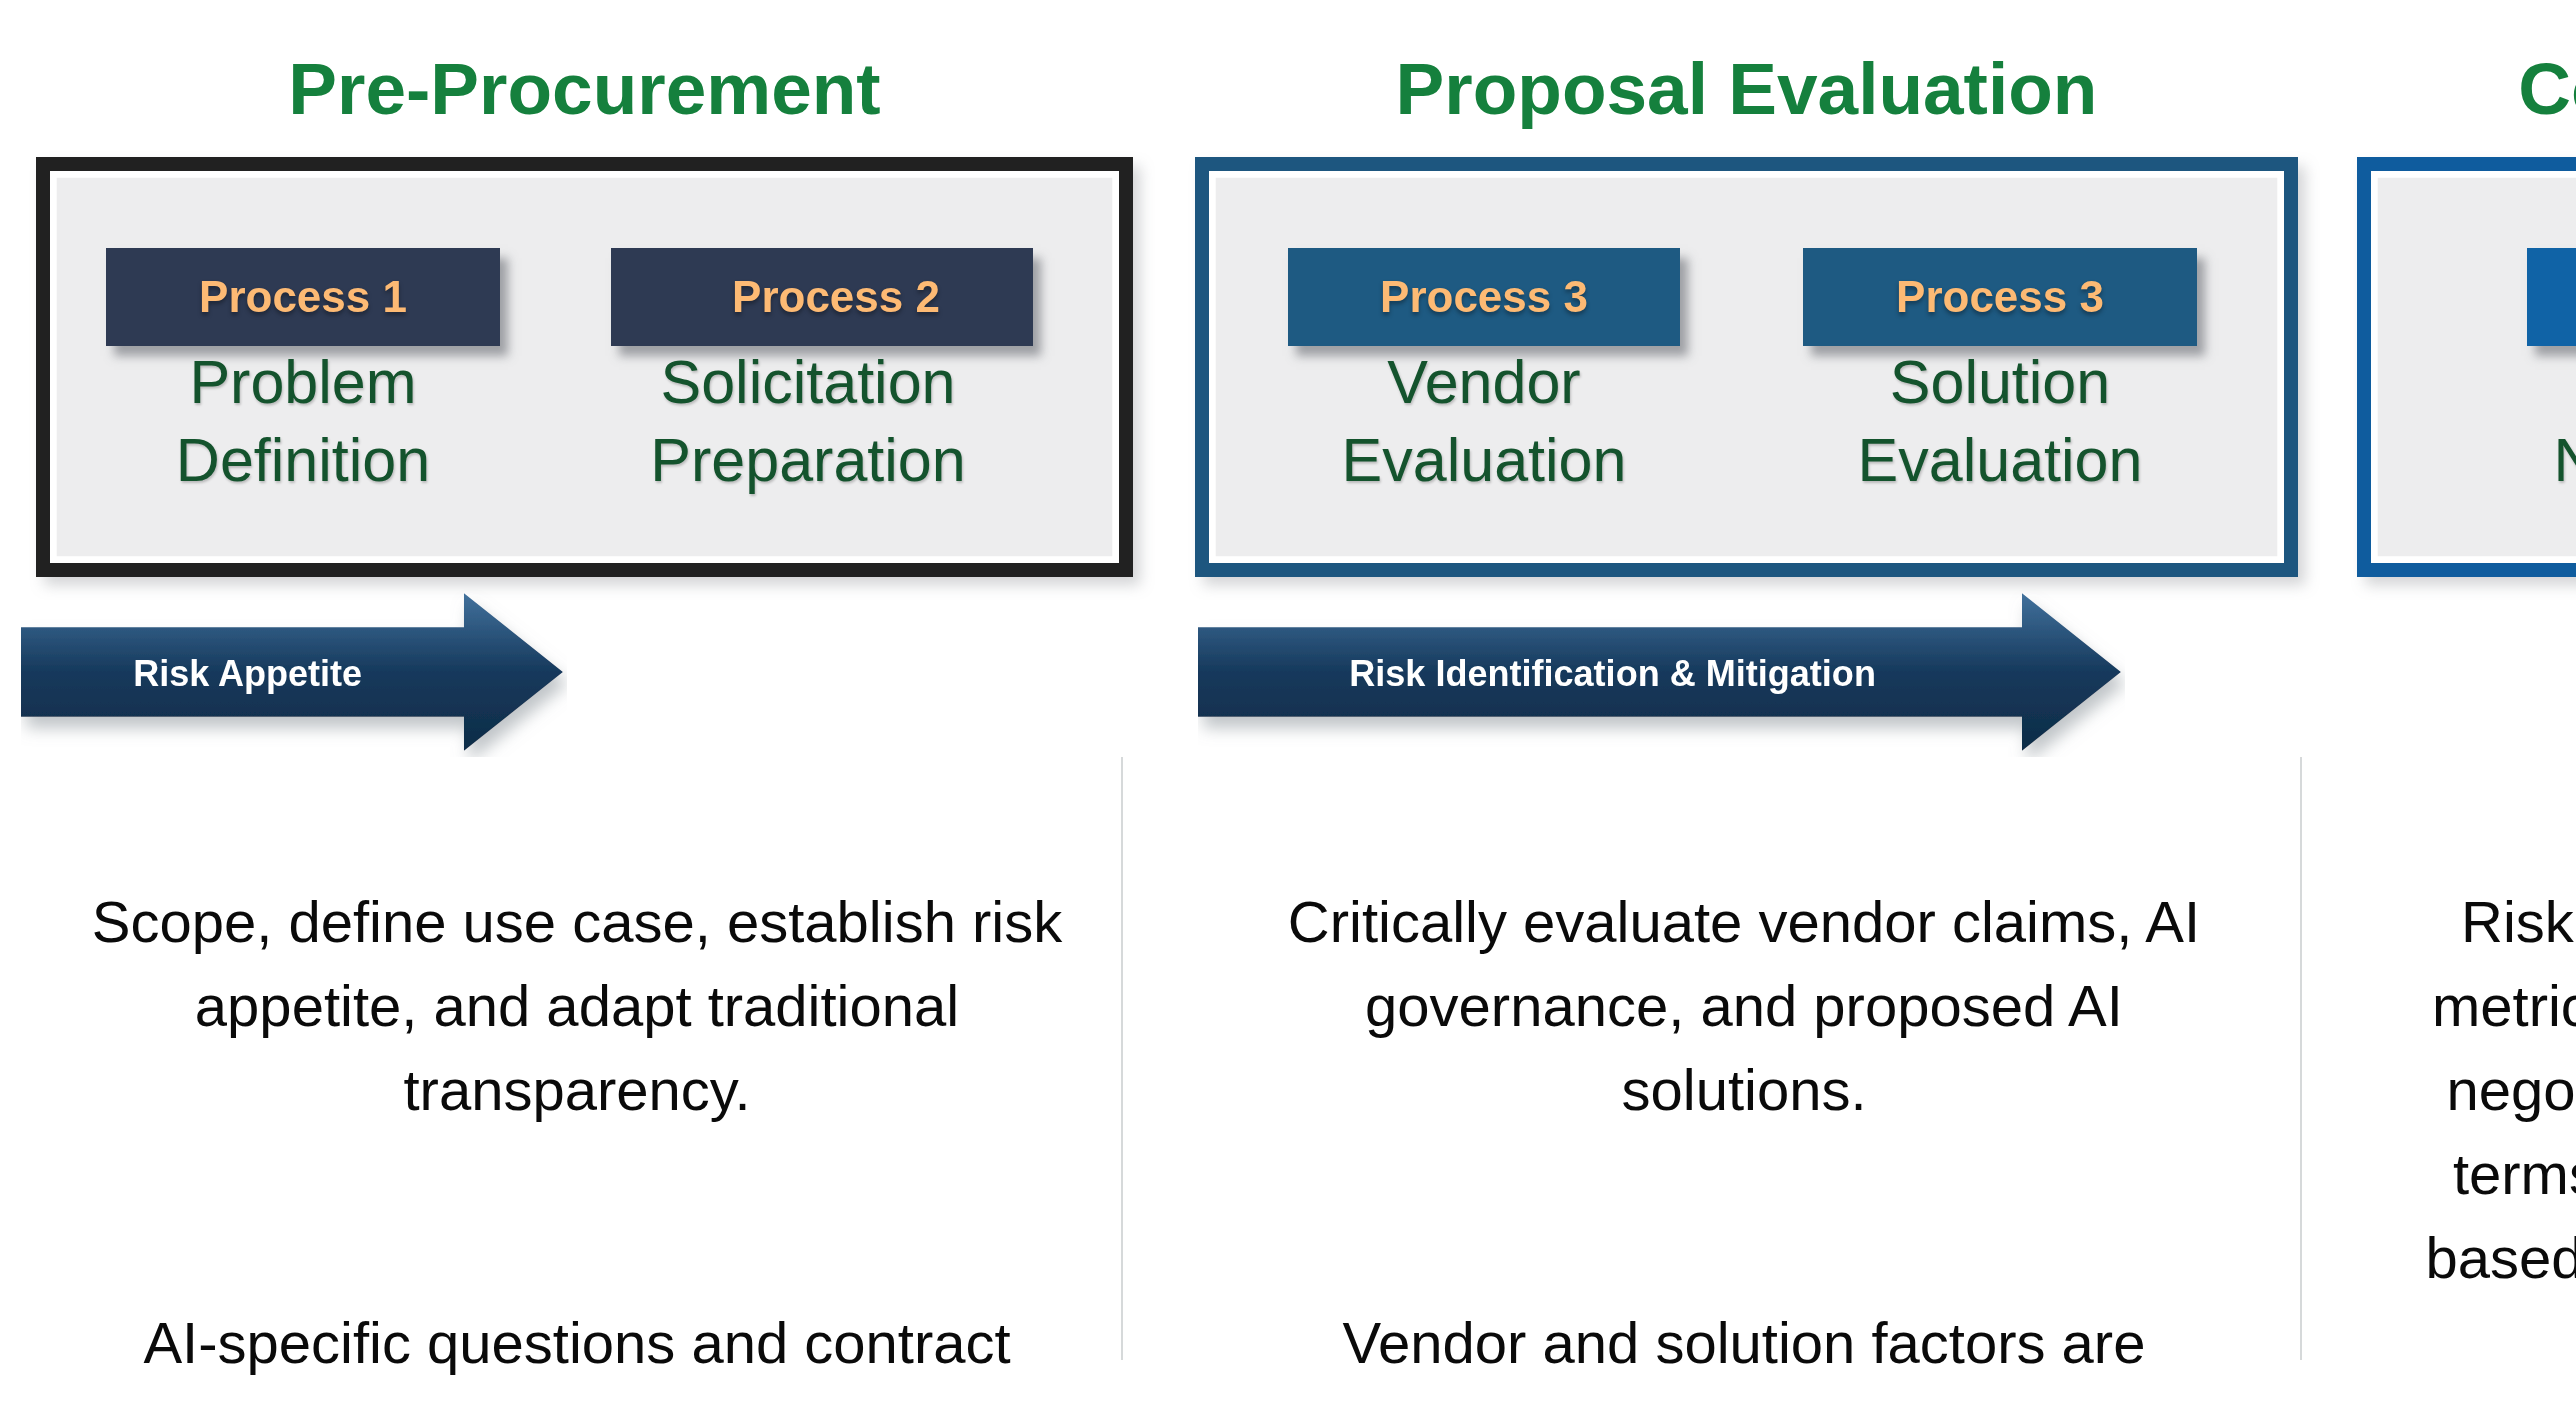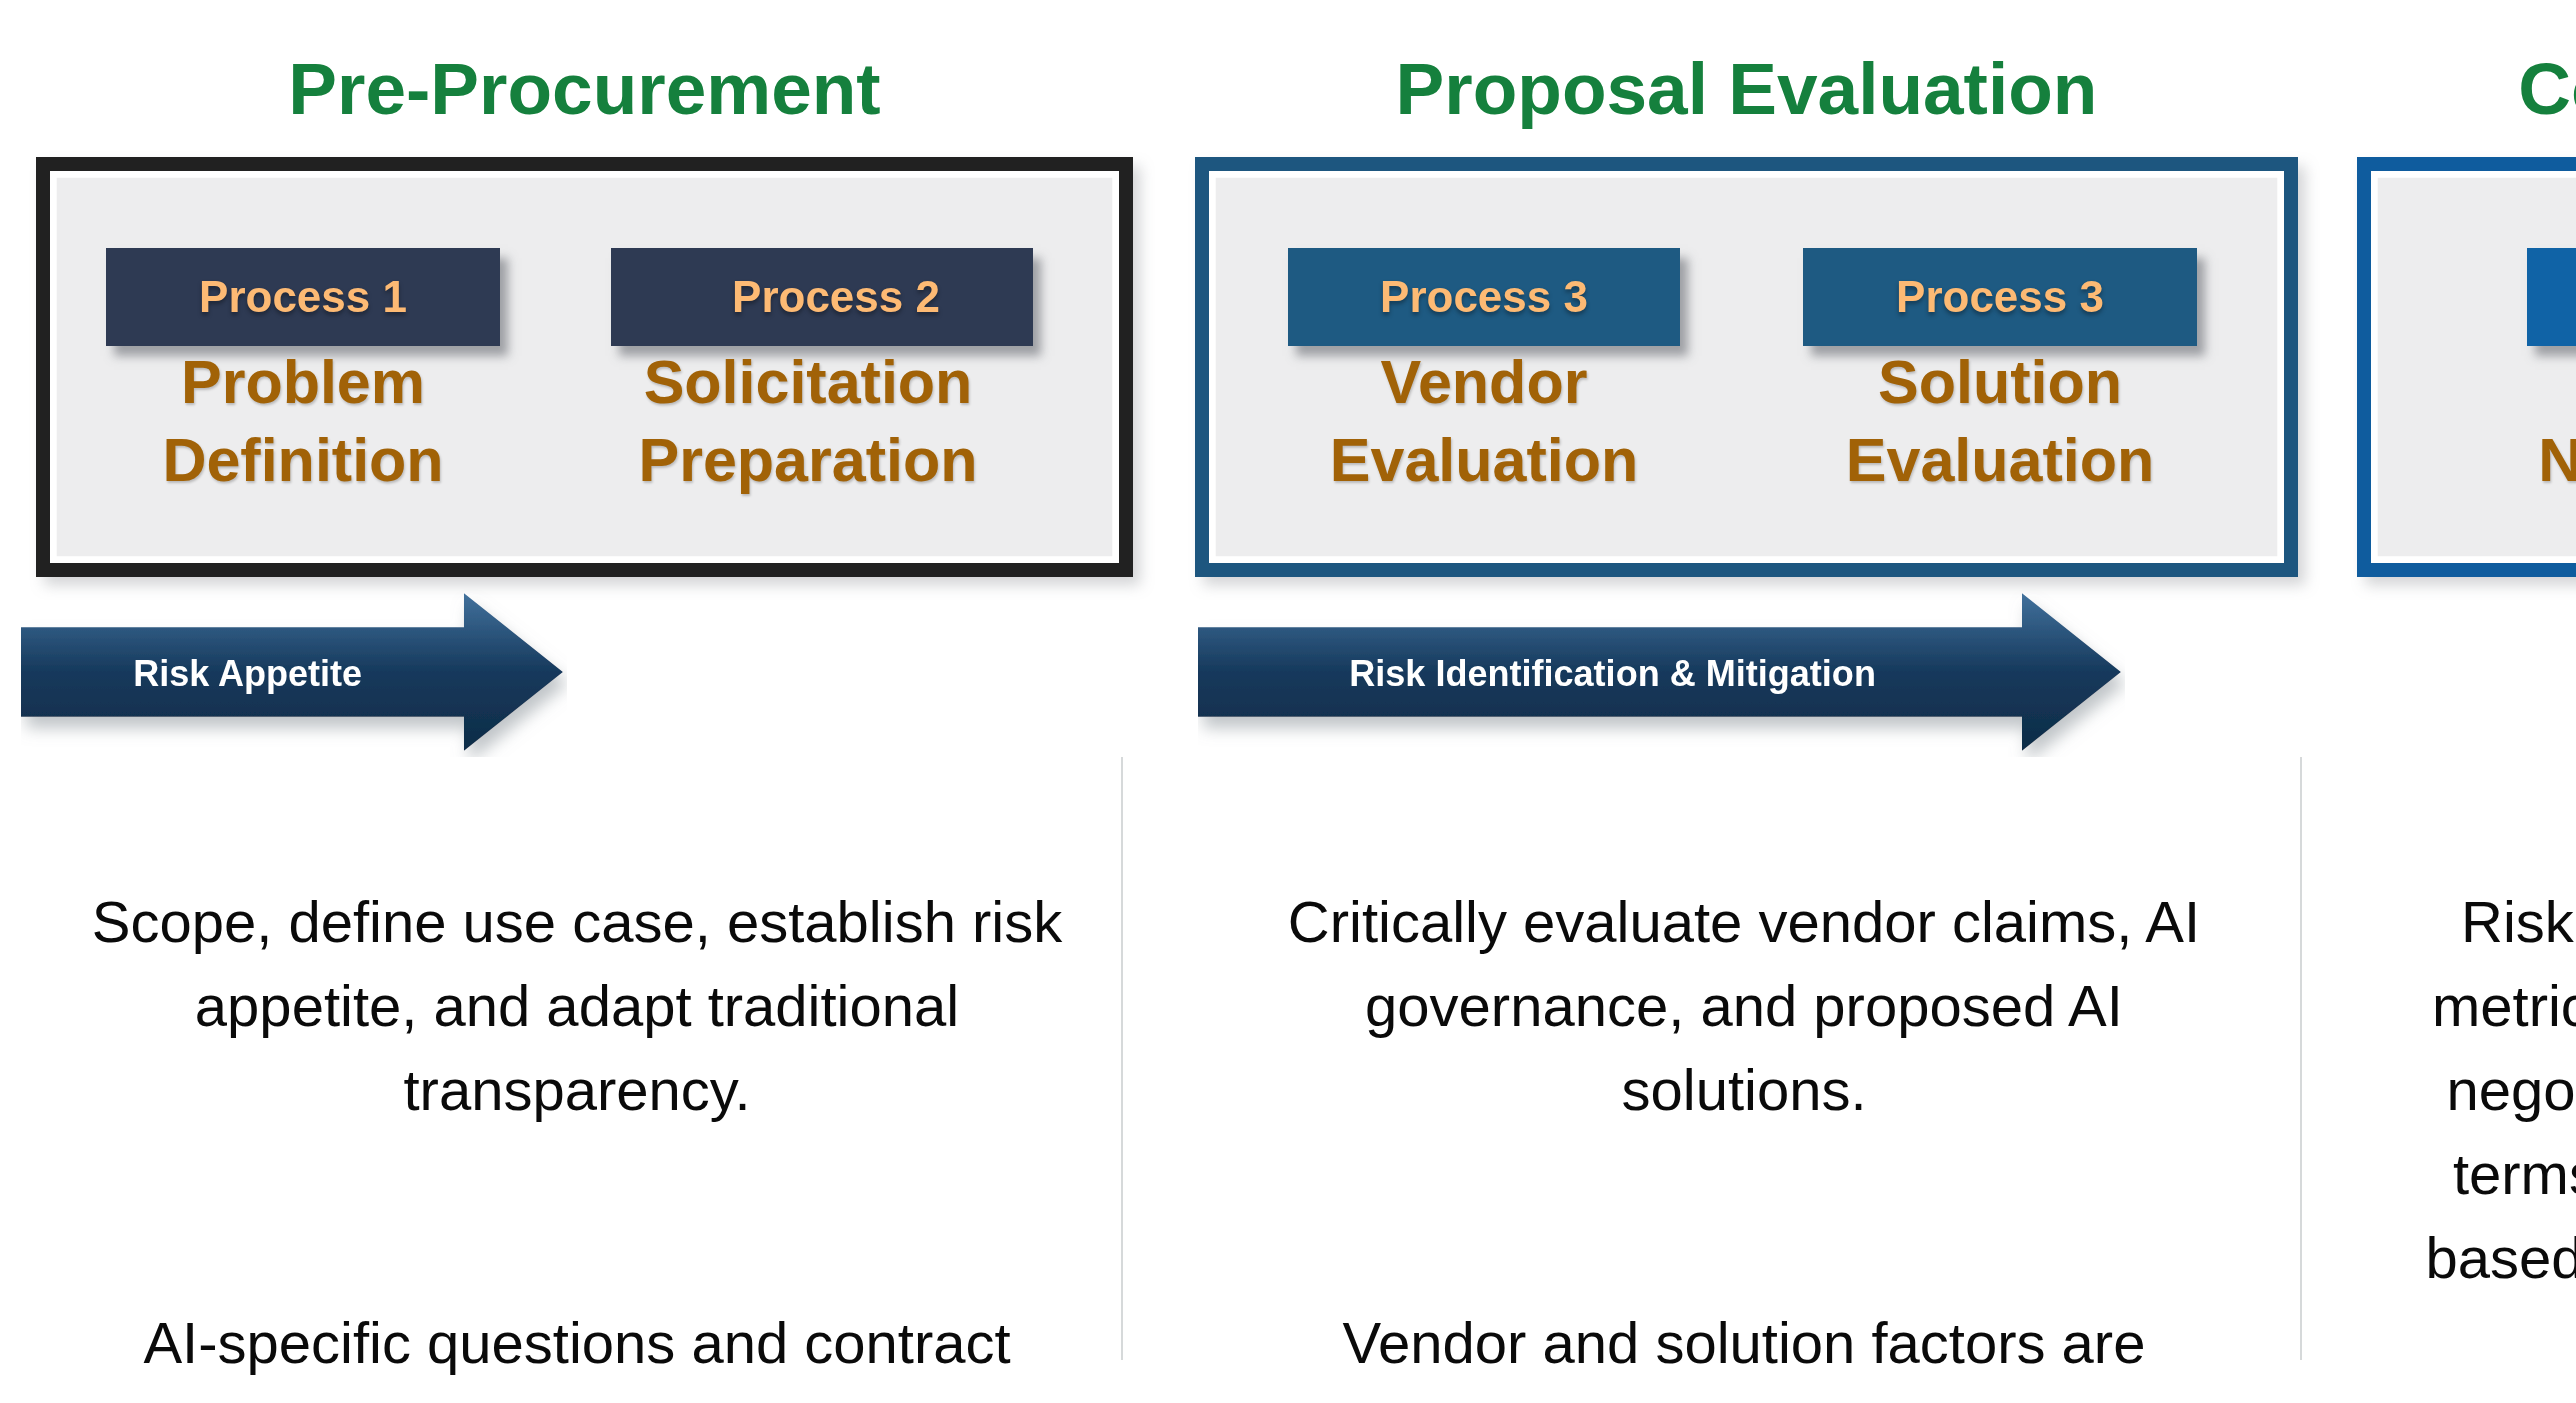--- a/index.html
+++ b/index.html
@@ -35,22 +35,22 @@
     margin-top:32px;
   }
   .b1{left:106px; width:394px;}
   .b2{left:611px;width:394px;padding-left:28px;}
   .b3{left:1288px;width:392px;}
   .b4{left:1803px;width:394px;}
   .b5{left:2527px;width:392px;}
 
   
   .plabel{
-    position:absolute; top:343px; font-size:61px; font-weight:700;
-    color:#a16207; text-align:center; line-height:1.28; white-space:pre-line;
+    position:absolute; top:343px; font-size:61px; font-weight:400;
+    color:#14532d; text-align:center; line-height:1.28; white-space:pre-line;
     text-shadow:1px 2.1px 2.6px rgba(0,0,0,.22);
   }
   .l1{left:106px; width:394px;}
   .l2{left:611px;width:394px;}
   .l3{left:1288px;width:392px;}
   .l4{left:1803px;width:394px;}
   .l5{left:2424px;width:598px;}
 
   
   .arrow{position:absolute; top:587px;}

